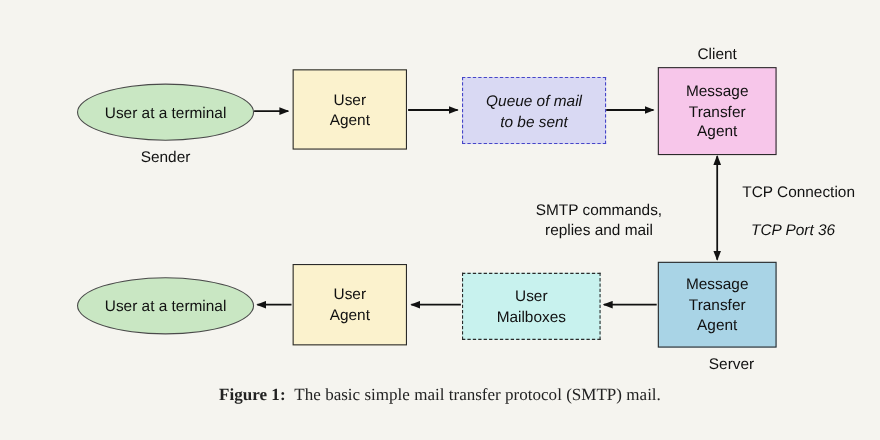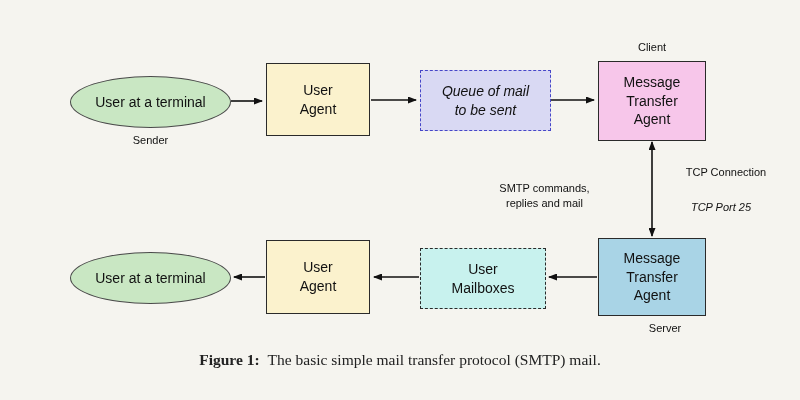--- a/index.html
+++ b/index.html
@@ -44,21 +44,21 @@
   .rect-dashed-purple {
     border: 1.6px dashed #4646c8;
     background: #d9d9f3;
   }
   .rect-dashed-teal {
     border: 1.6px dashed #2a2a2a;
     background: #c8f2ee;
   }
   .plainlabel {
     position: absolute;
-    font-size: 11px;
+    font-size: 14px;
     color: #111;
     text-align: center;
     white-space: pre-line;
     line-height: 1.35;
   }
   .left-align { text-align: center; }
   .italic { font-style: italic; }
   .arrow-layer {
     position: absolute;
     left: 0; top: 0;
@@ -114,21 +114,21 @@
   <div class="plainlabel" style="left:598px; top:40px; width:108px;">Client</div>
   <div class="node rect-solid fill-pink" style="left:598px; top:61px; width:108px; height:80px;">
     <span>Message
 Transfer
 Agent</span>
   </div>
 
   <div class="plainlabel" style="left:472px; top:181px; width:145px;">SMTP commands,
 replies and mail</div>
   <div class="plainlabel left-align" style="left:661px; top:165px; width:130px;">TCP Connection</div>
-  <div class="plainlabel left-align italic" style="left:661px; top:200px; width:120px;">TCP Port 25</div>
+  <div class="plainlabel left-align italic" style="left:661px; top:200px; width:120px;">TCP Port 36</div>
 
   <div class="node rect-solid fill-blue" style="left:598px; top:238px; width:108px; height:78px;">
     <span>Message
 Transfer
 Agent</span>
   </div>
   <div class="plainlabel" style="left:611px; top:321px; width:108px;">Server</div>
 
   <div class="node rect-dashed-teal" style="left:420px; top:248px; width:126px; height:61px;">
     <span>User

